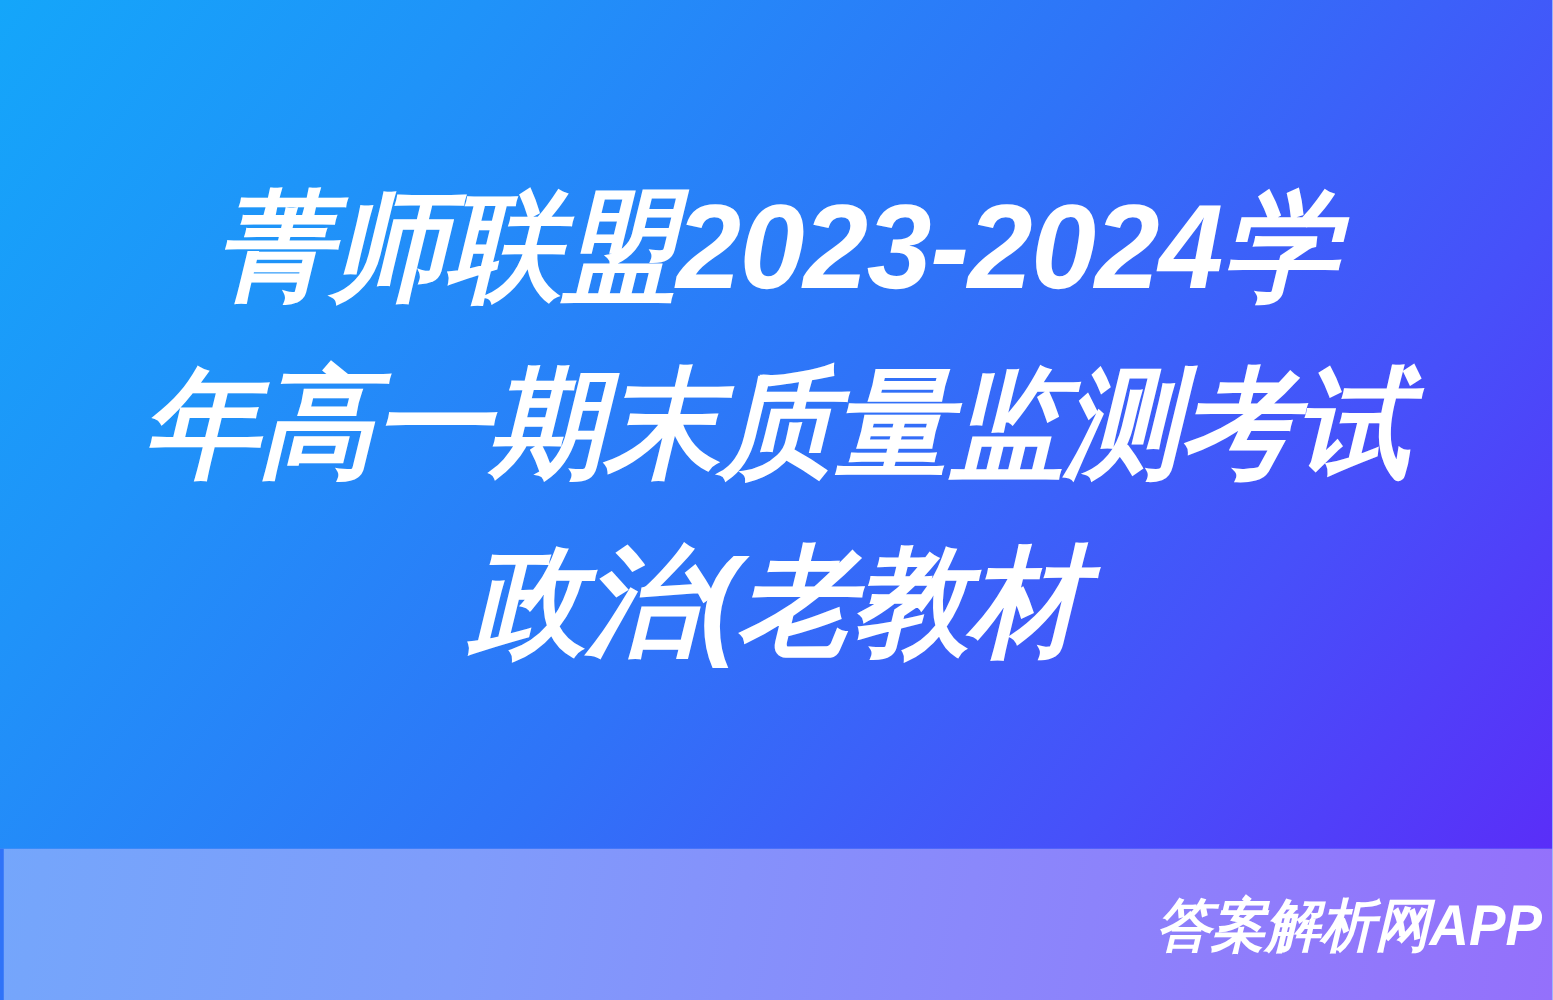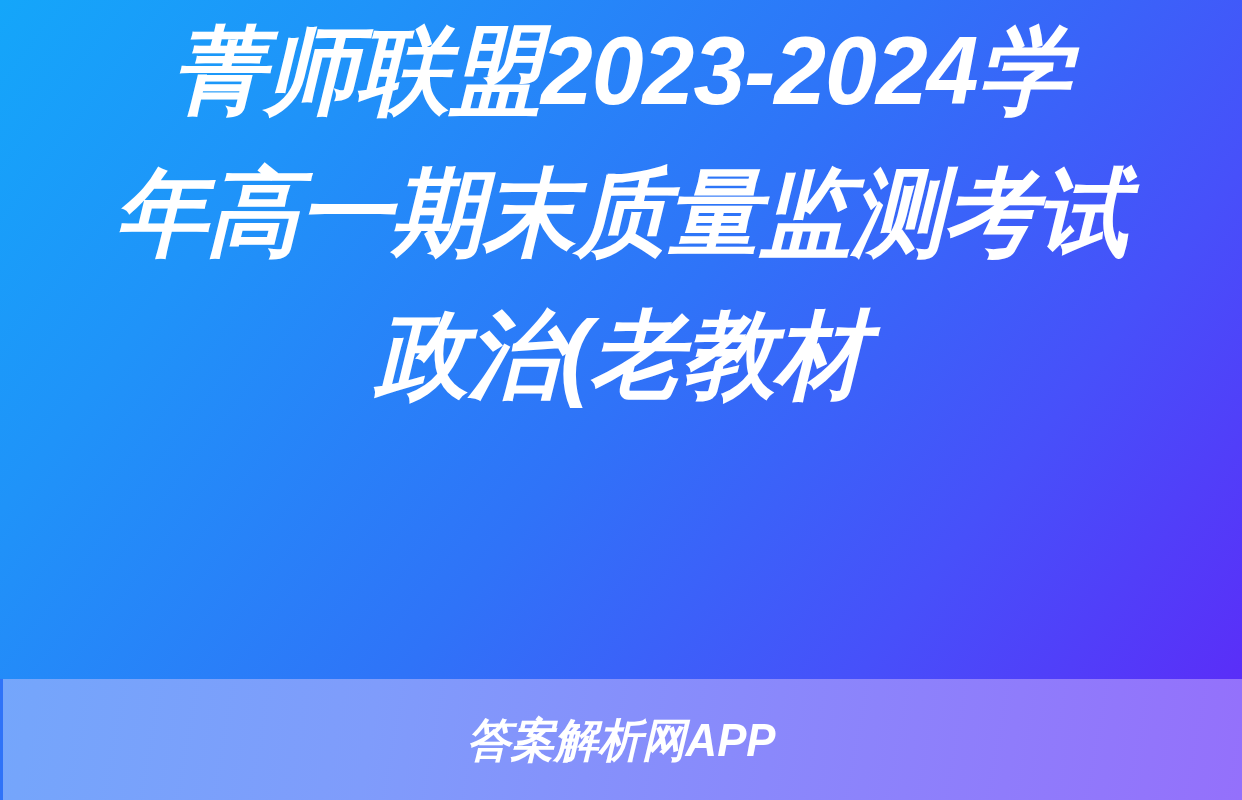--- a/index.html
+++ b/index.html
@@ -28,21 +28,21 @@
     height: 679px;
     background: linear-gradient(127deg,
         #14a6fa 0%,
         #1f93f9 22%,
         #2f73f8 52%,
         #4750fa 78%,
         #5a2ef8 100%);
     display: flex;
     flex-direction: column;
     align-items: center;
-    justify-content: flex-start;
+    justify-content: center;
     box-sizing: border-box;
     padding: 0 44px;
   }
 
   .title-block {
     width: 100%;
     text-align: center;
   }
 
   .title-line {
@@ -65,21 +65,21 @@
     top: 679px;
     width: 1242px;
     height: 121px;
     background: linear-gradient(100deg,
         #74a6fb 0%,
         #7f9cfb 30%,
         #8a88fb 62%,
         #9470fb 100%);
     display: flex;
     align-items: center;
-    justify-content: center;
+    justify-content: flex-end;
   }
 
   .footer-edge {
     position: absolute;
     left: 0;
     top: 0;
     width: 3px;
     height: 121px;
     background: #2f73f8;
   }

